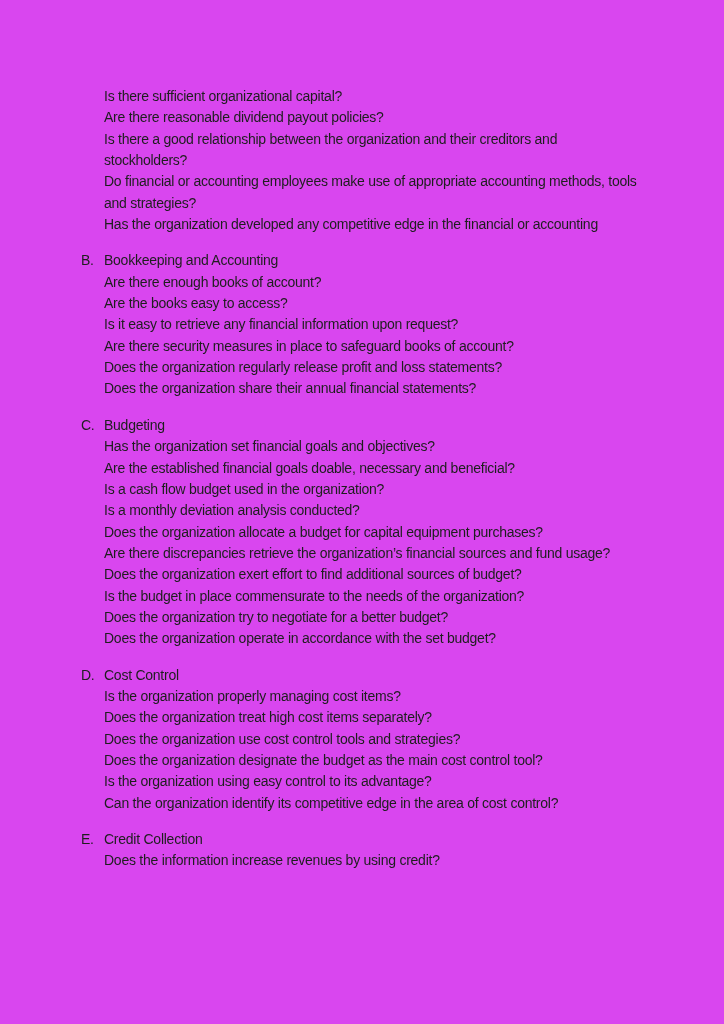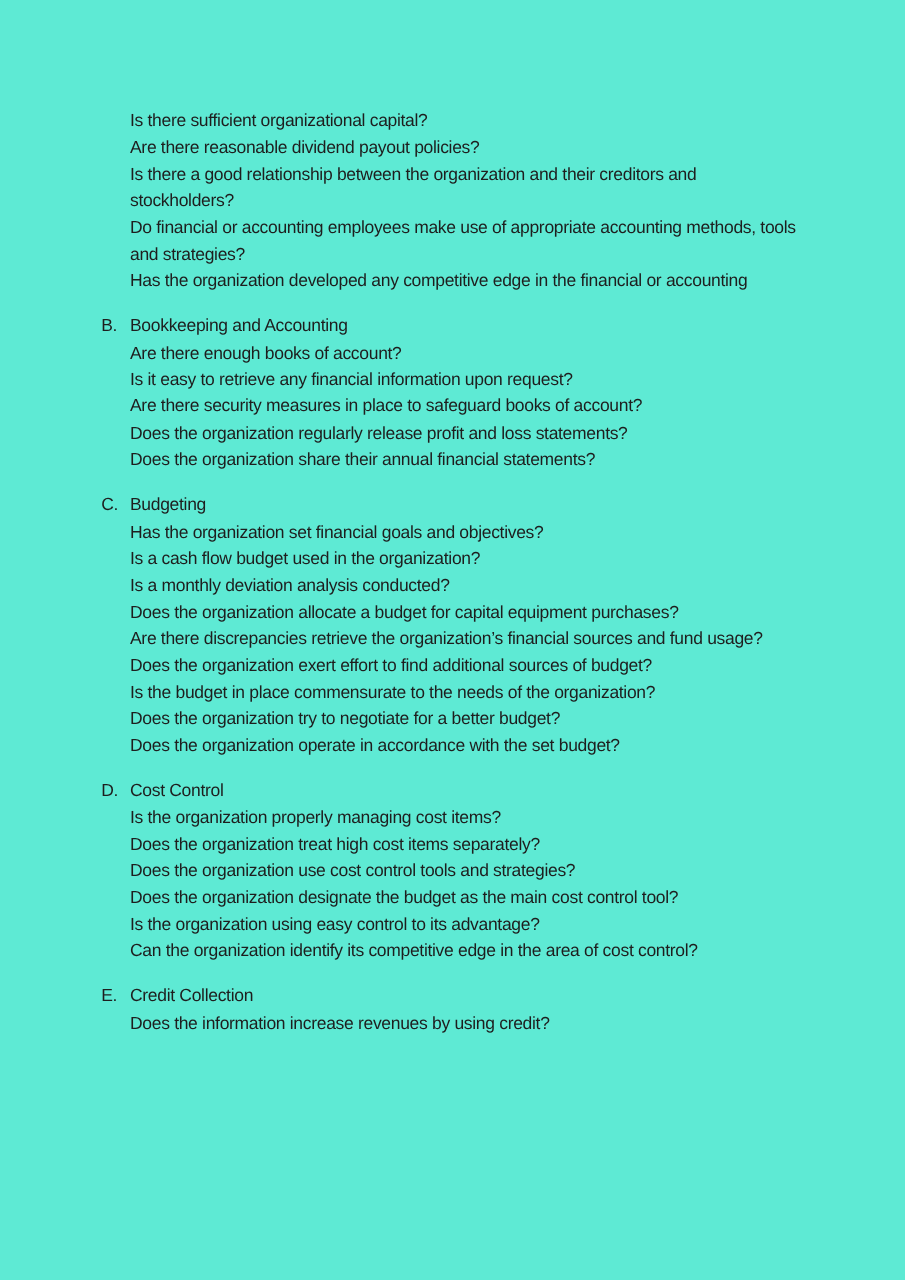--- a/index.html
+++ b/index.html
@@ -37,49 +37,51 @@
     display: flex;
   }
   .sec-letter {
     flex: 0 0 23px;
     width: 23px;
   }
 </style>
 </head>
 <body>
 
-<div class="page" style="color: rgb(30, 30, 30); background: #5eead4;">
+<div class="page" style="color: rgb(30, 30, 30); background: #d946ef;">
   <div class="content">
     <div id="continuation-block">
         <div class="line q-line">Is there sufficient organizational capital?</div>
         <div class="line q-line">Are there reasonable dividend payout policies?</div>
         <div class="line q-line">Is there a good relationship between the organization and their creditors and</div>
         <div class="line q-line">stockholders?</div>
         <div class="line q-line">Do financial or accounting employees make use of appropriate accounting methods, tools</div>
         <div class="line q-line">and strategies?</div>
         <div class="line q-line">Has the organization developed any competitive edge in the financial or accounting</div>
       </div>
     <div id="sections-root">
         <div class="section">
           <div class="sec-header line">
             <span class="sec-letter">B.</span>
             <span>Bookkeeping and Accounting</span>
           </div>
           <div class="line q-line">Are there enough books of account?</div>
+          <div class="line q-line">Are the books easy to access?</div>
           <div class="line q-line">Is it easy to retrieve any financial information upon request?</div>
           <div class="line q-line">Are there security measures in place to safeguard books of account?</div>
           <div class="line q-line">Does the organization regularly release profit and loss statements?</div>
           <div class="line q-line">Does the organization share their annual financial statements?</div>
         </div>
         <div class="section">
           <div class="sec-header line">
             <span class="sec-letter">C.</span>
             <span>Budgeting</span>
           </div>
           <div class="line q-line">Has the organization set financial goals and objectives?</div>
+          <div class="line q-line">Are the established financial goals doable, necessary and beneficial?</div>
           <div class="line q-line">Is a cash flow budget used in the organization?</div>
           <div class="line q-line">Is a monthly deviation analysis conducted?</div>
           <div class="line q-line">Does the organization allocate a budget for capital equipment purchases?</div>
           <div class="line q-line">Are there discrepancies retrieve the organization’s financial sources and fund usage?</div>
           <div class="line q-line">Does the organization exert effort to find additional sources of budget?</div>
           <div class="line q-line">Is the budget in place commensurate to the needs of the organization?</div>
           <div class="line q-line">Does the organization try to negotiate for a better budget?</div>
           <div class="line q-line">Does the organization operate in accordance with the set budget?</div>
         </div>
         <div class="section">

